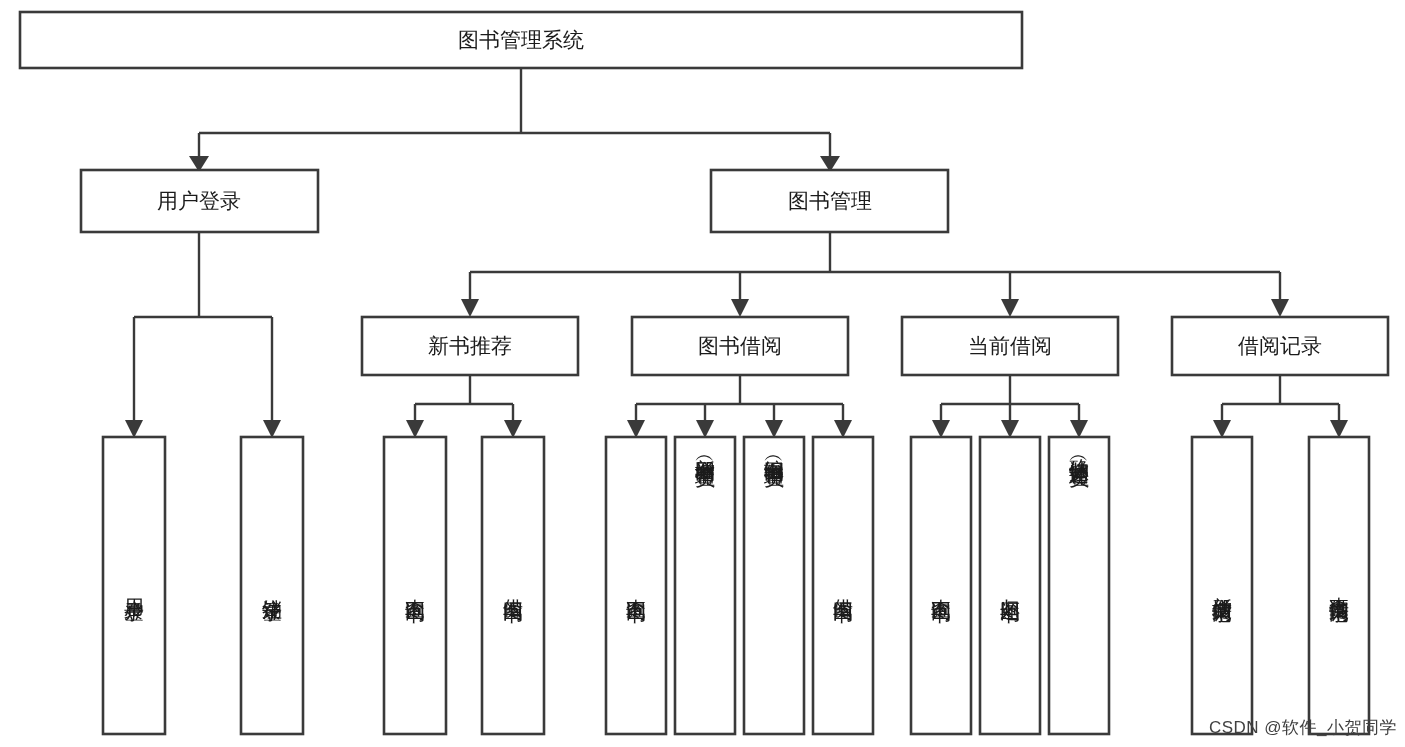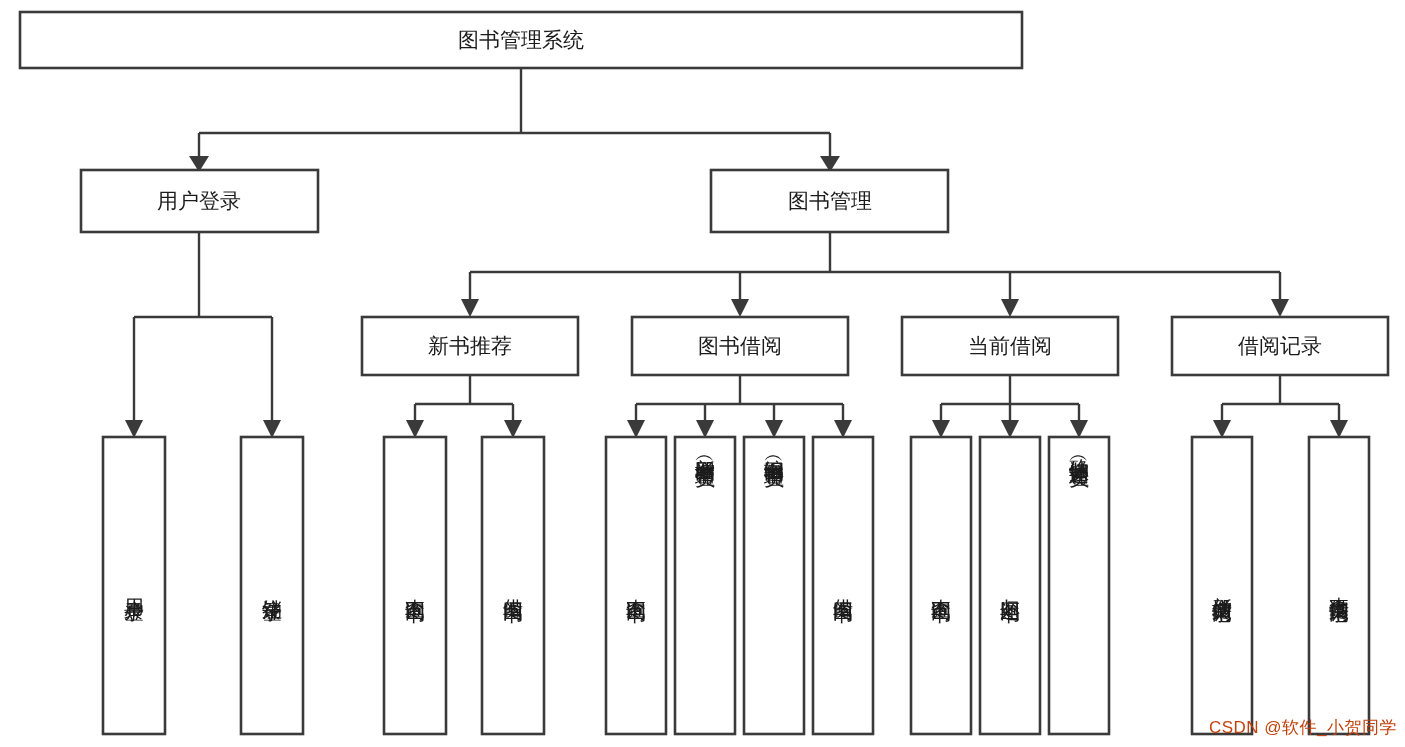--- a/index.html
+++ b/index.html
@@ -66,21 +66,21 @@
     letter-spacing: 1.5px;
     white-space: nowrap;
     text-align: center;
   }
   .watermark {
     position: absolute;
     right: 8px;
     bottom: 8px;
     font-family: "Liberation Sans", "DejaVu Sans", sans-serif;
     font-size: 17px;
-    color: #c2410c;
+    color: #404040;
     white-space: nowrap;
     letter-spacing: 0.5px;
     margin-top: 10px;
   }
 </style>
 </head>
 <body>
 
 <div id="diagram-root">
 

